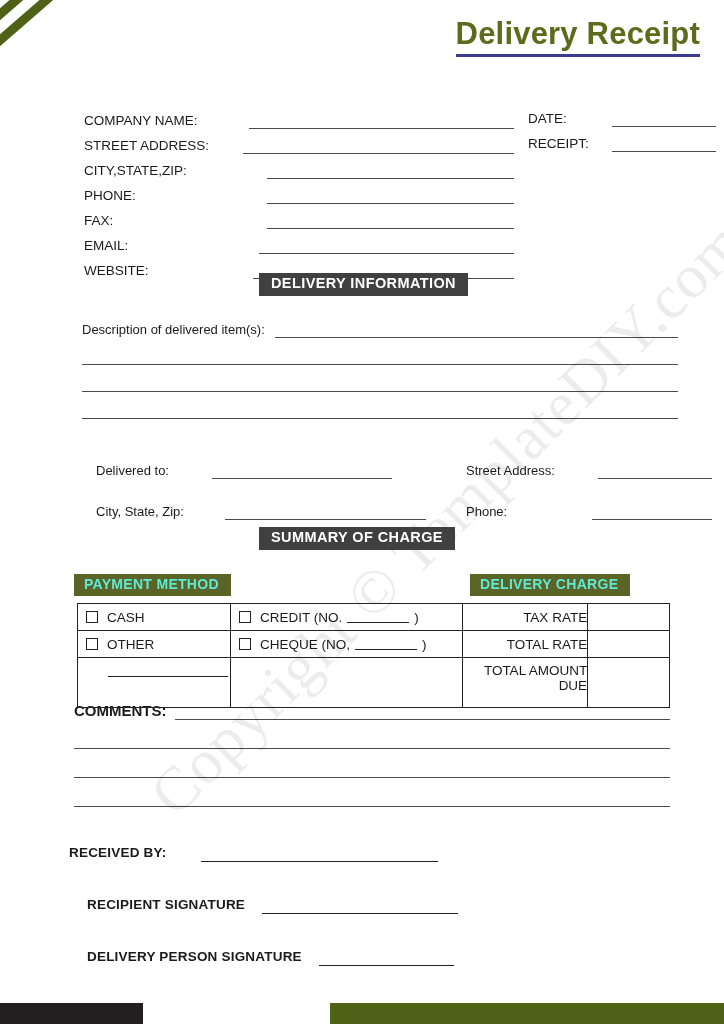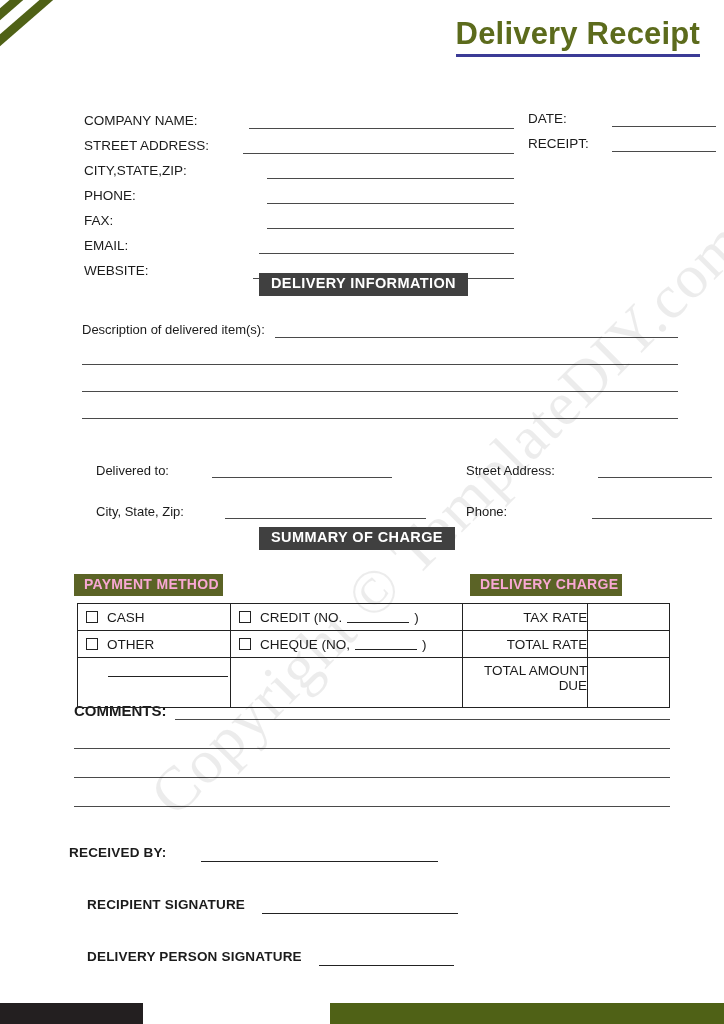--- a/index.html
+++ b/index.html
@@ -131,25 +131,25 @@
     padding: 3px 12px 4px 12px;
     line-height: 1.1;
     z-index: 6;
   }
   .banner-delivery-info { left: 259px; top: 273px; }
   .banner-summary { left: 259px; top: 527px; text-align: center; }
 
   .tag {
     position: absolute;
     background: #5b6326;
-    color: #f9a8d4;
+    color: #5eead4;
     font-weight: bold;
     font-size: 14px;
     letter-spacing: 0.3px;
-    padding: 3px 4px 4px 10px;
+    padding: 3px 12px 4px 10px;
     line-height: 1.1;
     z-index: 6;
   }
   .tag-payment { left: 74px; top: 574px; }
   .tag-charge  { left: 470px; top: 574px; }
 
   
   .desc-block { position: absolute; left: 82px; top: 311px; width: 596px; margin-top: 12px; }
   .desc-first { display: flex; align-items: flex-end; }
   .desc-first .field-label { font-size: 13px; white-space: nowrap; padding-bottom: 2px; }
@@ -157,21 +157,21 @@
   .desc-line {
     margin-top: 26px;
     border-bottom: 1.6px solid #4a4a4a;
     height: 0;
   }
 
   
   .deliver-block { position: absolute; left: 96px; top: 455px; width: 616px; }
   .deliver-row { display: flex; align-items: flex-end; height: 24px; }
   .deliver-row + .deliver-row { margin-top: 17px; }
-  .deliver-cell { display: flex; align-items: flex-start; gap: 29px; }
+  .deliver-cell { display: flex; align-items: flex-end; gap: 29px; }
   .deliver-cell .field-label { font-size: 13px; white-space: nowrap; padding-bottom: 2px; }
   .dc-left  { width: 370px; }
   .dc-right { flex: 1 1 auto; }
   .dc-left .field-line  { height: 13px; }
   .dc-right .field-line { height: 13px; }
   .deliver-row.row1 .dc-left .field-line { margin-left: 14px; margin-right: 74px; }
   .deliver-row.row2 .dc-left .field-line { margin-left: 12px; margin-right: 40px; }
   .deliver-row.row1 .dc-right .field-line { margin-left: 14px; }
   .deliver-row.row2 .dc-right .field-line { margin-left: 56px; }
 

